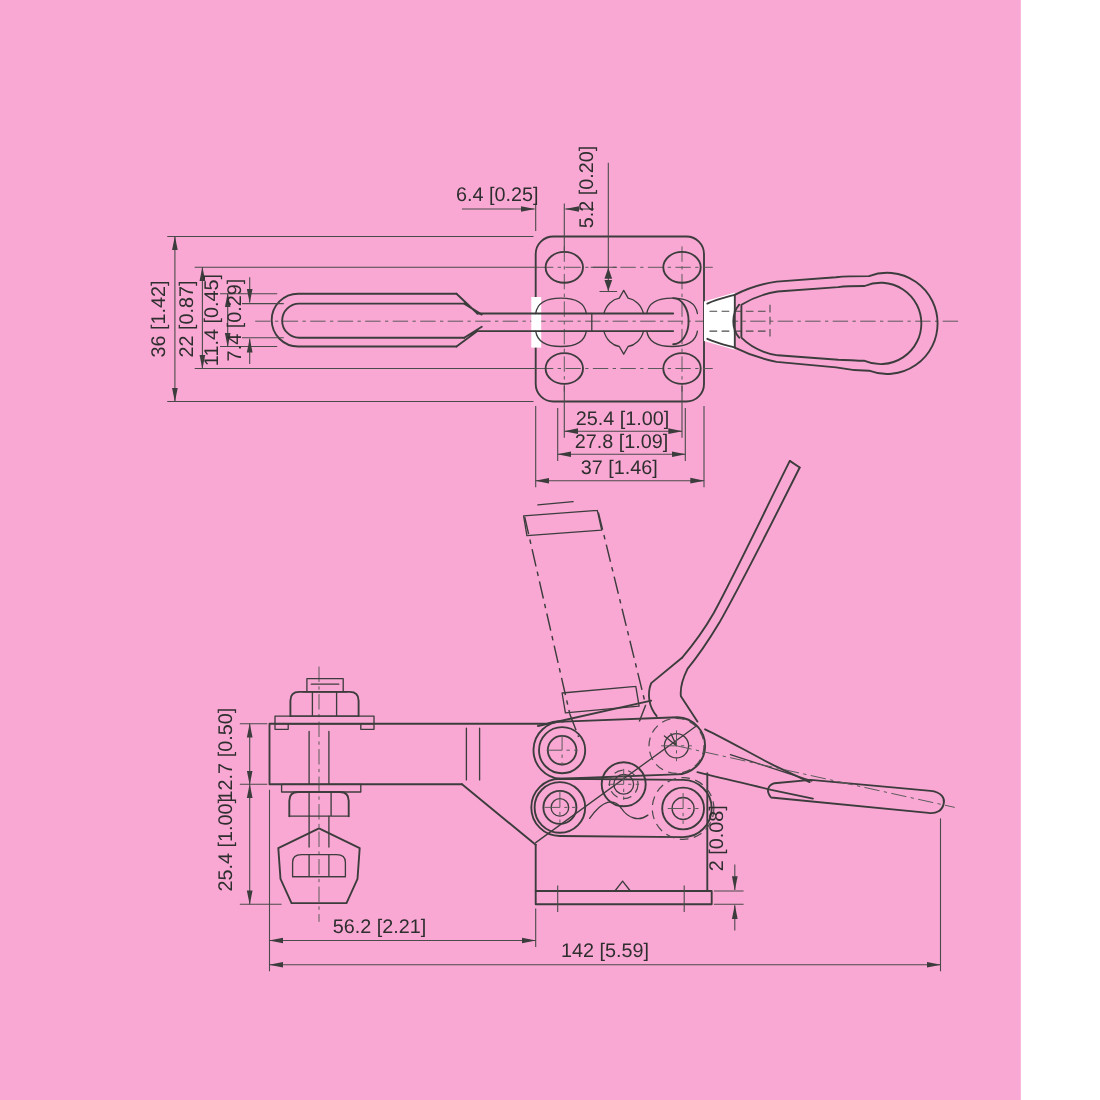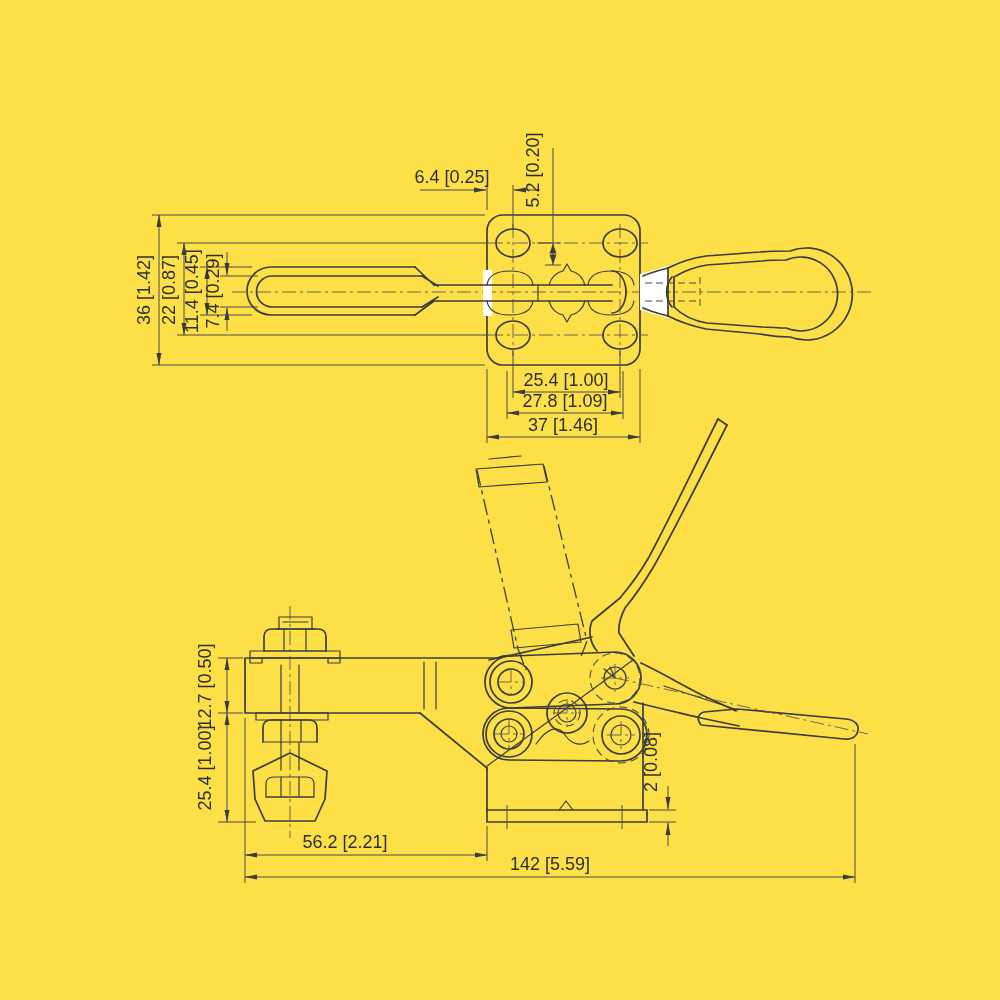--- a/index.html
+++ b/index.html
@@ -1,16 +1,16 @@
 <!DOCTYPE html>
 <html><head>
 <meta charset="utf-8">
 <style>
   html,body{margin:0;padding:0;background:#ffffff;}
-  .canvas{position:relative;width:1000px;height:1000px;background:#fde047;overflow:hidden;
+  .canvas{position:relative;width:928px;height:1000px;background:#f9a8d4;overflow:hidden;
           font-family:"Liberation Sans", sans-serif;}
   svg{display:block}
   .ol  {fill:none;stroke:#3c3c3c;stroke-width:1.7;stroke-linejoin:round;stroke-linecap:round;}
   .ol2 {fill:none;stroke:#3c3c3c;stroke-width:1.2;stroke-linejoin:round;stroke-linecap:round;}
   .dim {fill:none;stroke:#4a4a4a;stroke-width:1;}
   .cl  {fill:none;stroke:#5a5a5a;stroke-width:0.9;stroke-dasharray:14 4 3 4;}
   .hid {fill:none;stroke:#4a4a4a;stroke-width:1;stroke-dasharray:7 4;}
   .ph  {fill:none;stroke:#3c3c3c;stroke-width:1.3;stroke-dasharray:16 5 4 5;}
   .phc {fill:none;stroke:#4a4a4a;stroke-width:1.1;stroke-dasharray:8 5;}
   .msk {fill:#ffffff;stroke:none;}

